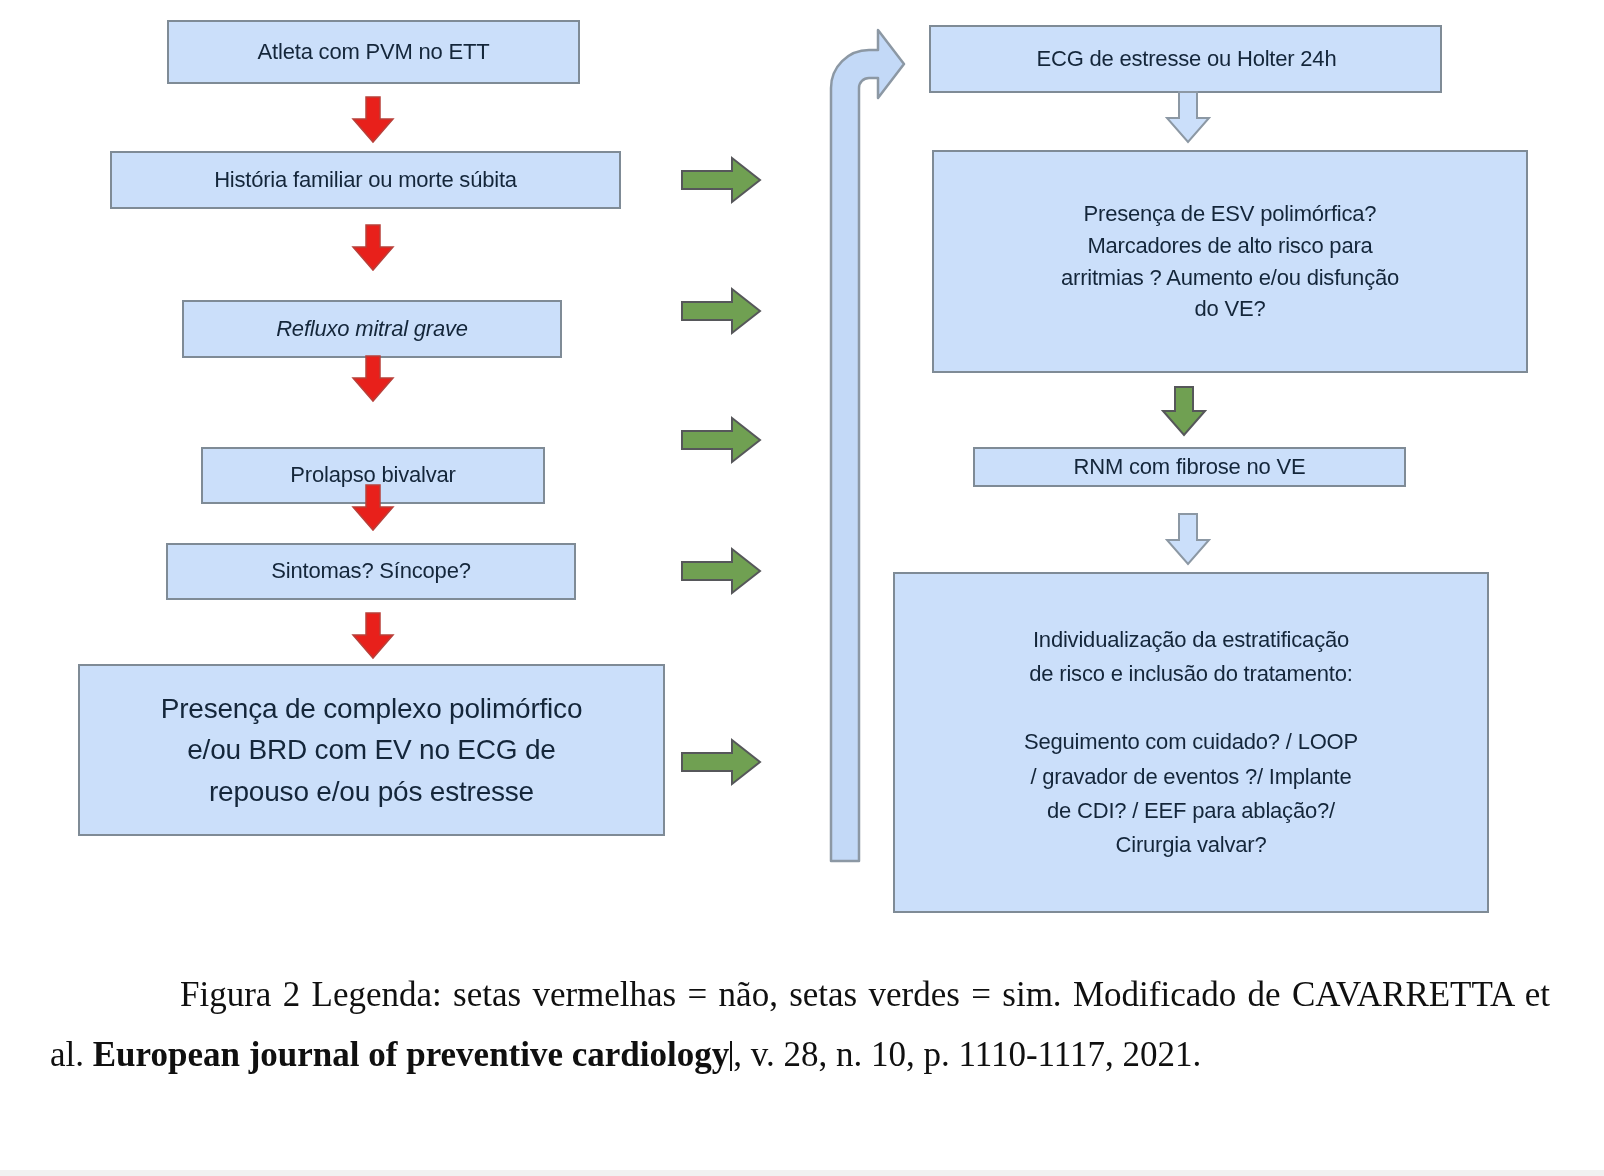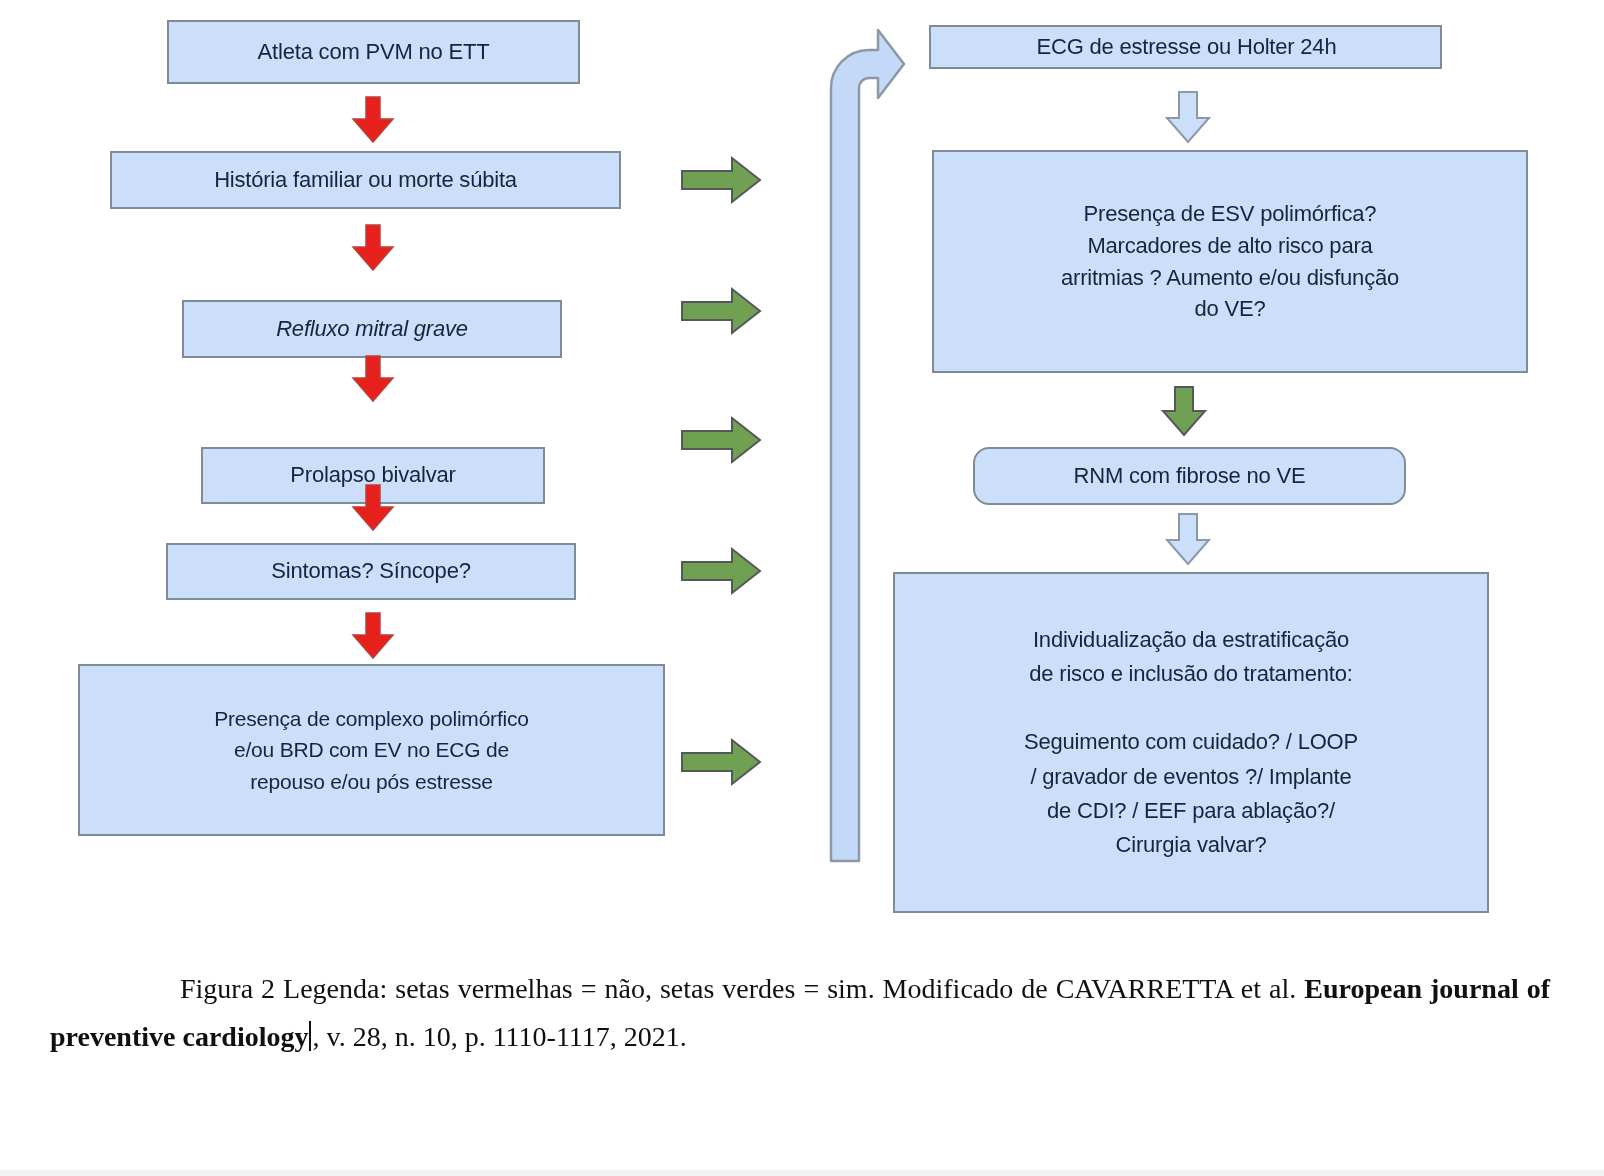--- a/index.html
+++ b/index.html
@@ -41,27 +41,27 @@
     padding: 2px 6px;
   }
 
   
   #box-atleta        { left: 167px; top: 20px;  width: 413px; height: 64px; }
   #box-historia      { left: 110px; top: 151px; width: 511px; height: 58px; }
   #box-refluxo       { left: 182px; top: 300px; width: 380px; height: 58px; font-style: italic; }
   #box-prolapso      { left: 201px; top: 413px; width: 344px; height: 57px; margin-top: 34px; }
   #box-sintomas      { left: 166px; top: 543px; width: 410px; height: 57px; text-align: right; }
   #box-presenca-brd  { left: 78px;  top: 664px; width: 587px; height: 172px;
-                       font-size: 21px; line-height: 1.48; }
-
-  
-  #box-ecg           { left: 929px;  top: 25px;  width: 513px; height: 44px; padding-left: 8px; }
+                       font-size: 28px; line-height: 1.48; }
+
+  
+  #box-ecg           { left: 929px;  top: 25px;  width: 513px; height: 68px; padding-left: 8px; }
   #box-esv           { left: 890px;  top: 150px; width: 596px; height: 223px;
                        line-height: 1.45; margin-left: 42px; }
-  #box-rnm           { left: 973px;  top: 447px; width: 433px; height: 58px; border-radius: 16px; }
+  #box-rnm           { left: 973px;  top: 447px; width: 433px; height: 40px; }
   #box-individual    { left: 893px;  top: 572px; width: 596px; height: 341px;
                        line-height: 1.55; }
 
   
   .arrow { position: absolute; }
   .arrow svg { display: block; width: 100%; height: 100%; }
 
   
   .arrow-red-down   { width: 44px; height: 48px; }
   #arrow-red-1 { left: 351px; top: 96px; }
@@ -92,21 +92,21 @@
     width: 110px; height: 845px;
   }
 
   
   #caption {
     position: absolute;
     left: 50px;
     top: 965px;
     width: 1500px;
     font-family: "Liberation Serif", serif;
-    font-size: 28px;
+    font-size: 35px;
     line-height: 1.72;
     color: #101010;
     text-align: justify;
     text-indent: 130px;
   }
   #caption b { font-weight: bold; }
   .text-caret {
     display: inline-block;
     width: 2px;
     height: 30px;

